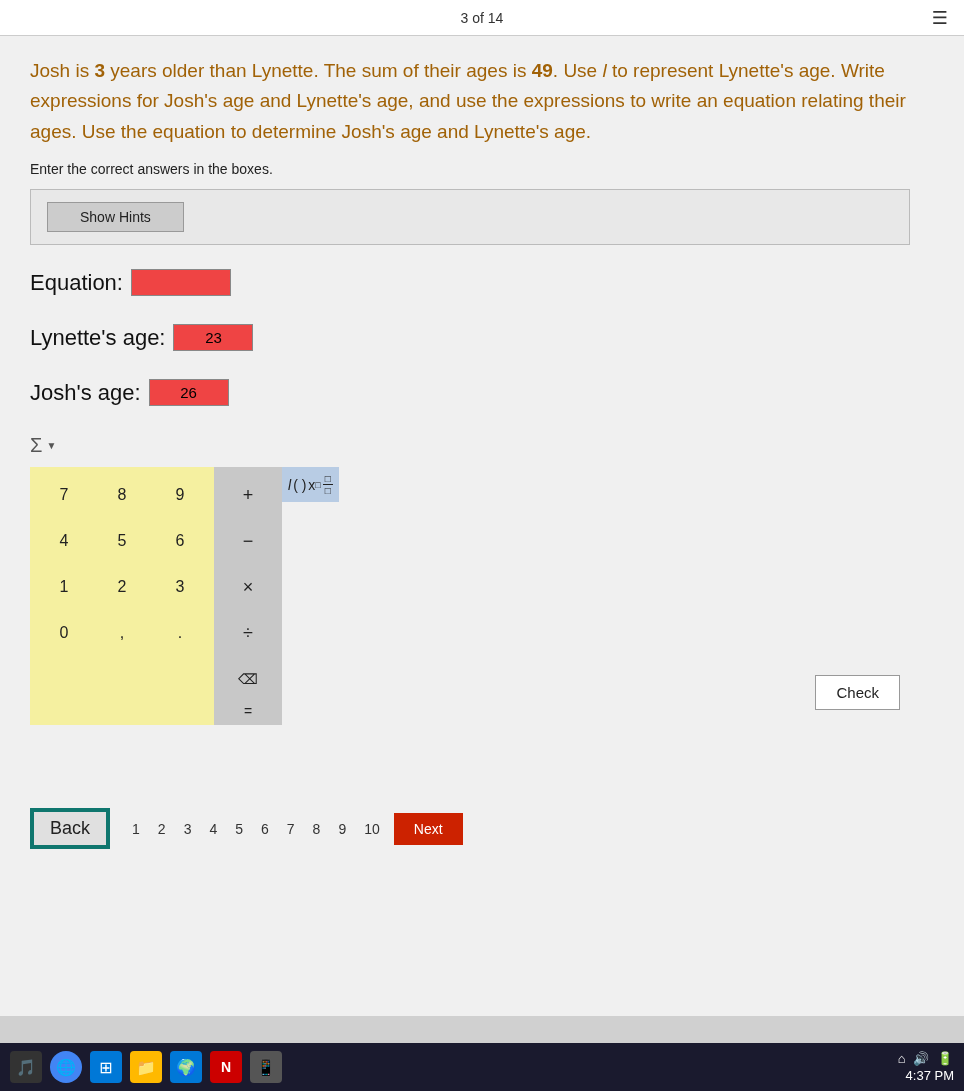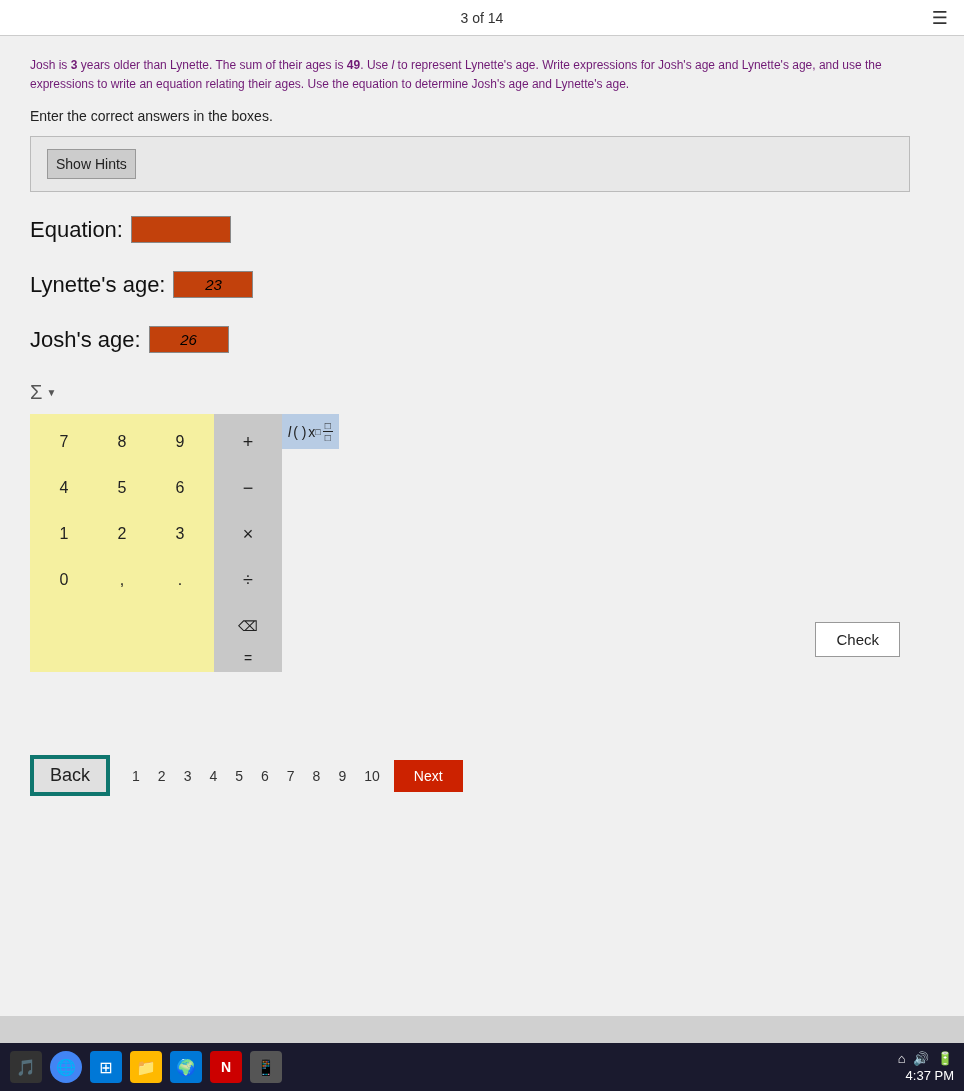--- a/index.html
+++ b/index.html
@@ -37,23 +37,23 @@
     
     .main-content {
       background: #f0f0f0;
       min-height: 980px;
       padding: 20px 30px;
       position: relative;
     }
 
     
     .problem-text {
-      font-size: 12px;
+      font-size: 19px;
       line-height: 1.6;
-      color: #701a75;
+      color: #a16207;
       margin-bottom: 14px;
       max-width: 880px;
     }
 
     .enter-text {
       font-size: 14px;
       color: #222;
       margin-bottom: 12px;
     }
 
@@ -61,46 +61,45 @@
     .hints-box {
       border: 1px solid #bbb;
       background: #e8e8e8;
       padding: 12px 16px;
       margin-bottom: 24px;
       max-width: 880px;
     }
     .show-hints-btn {
       background: #ccc;
       border: 1px solid #999;
-      padding: 6px 8px;
+      padding: 6px 32px;
       font-size: 14px;
       cursor: pointer;
       color: #222;
     }
 
     
     .input-row {
       display: flex;
       align-items: center;
       margin-bottom: 28px;
       font-size: 16px;
       color: #111;
     }
     .input-label {
       margin-right: 8px;
       font-size: 22px;
     }
     .answer-input {
       border: 1px solid #888;
-      background: #c2410c;
+      background: #ef4444;
       padding: 4px 8px;
       font-size: 15px;
       width: 80px;
       text-align: center;
-      font-style: italic;
     }
     .answer-input.wide {
       width: 100px;
     }
 
     
     .keyboard-container {
       display: flex;
       margin-top: 10px;
       position: relative;

